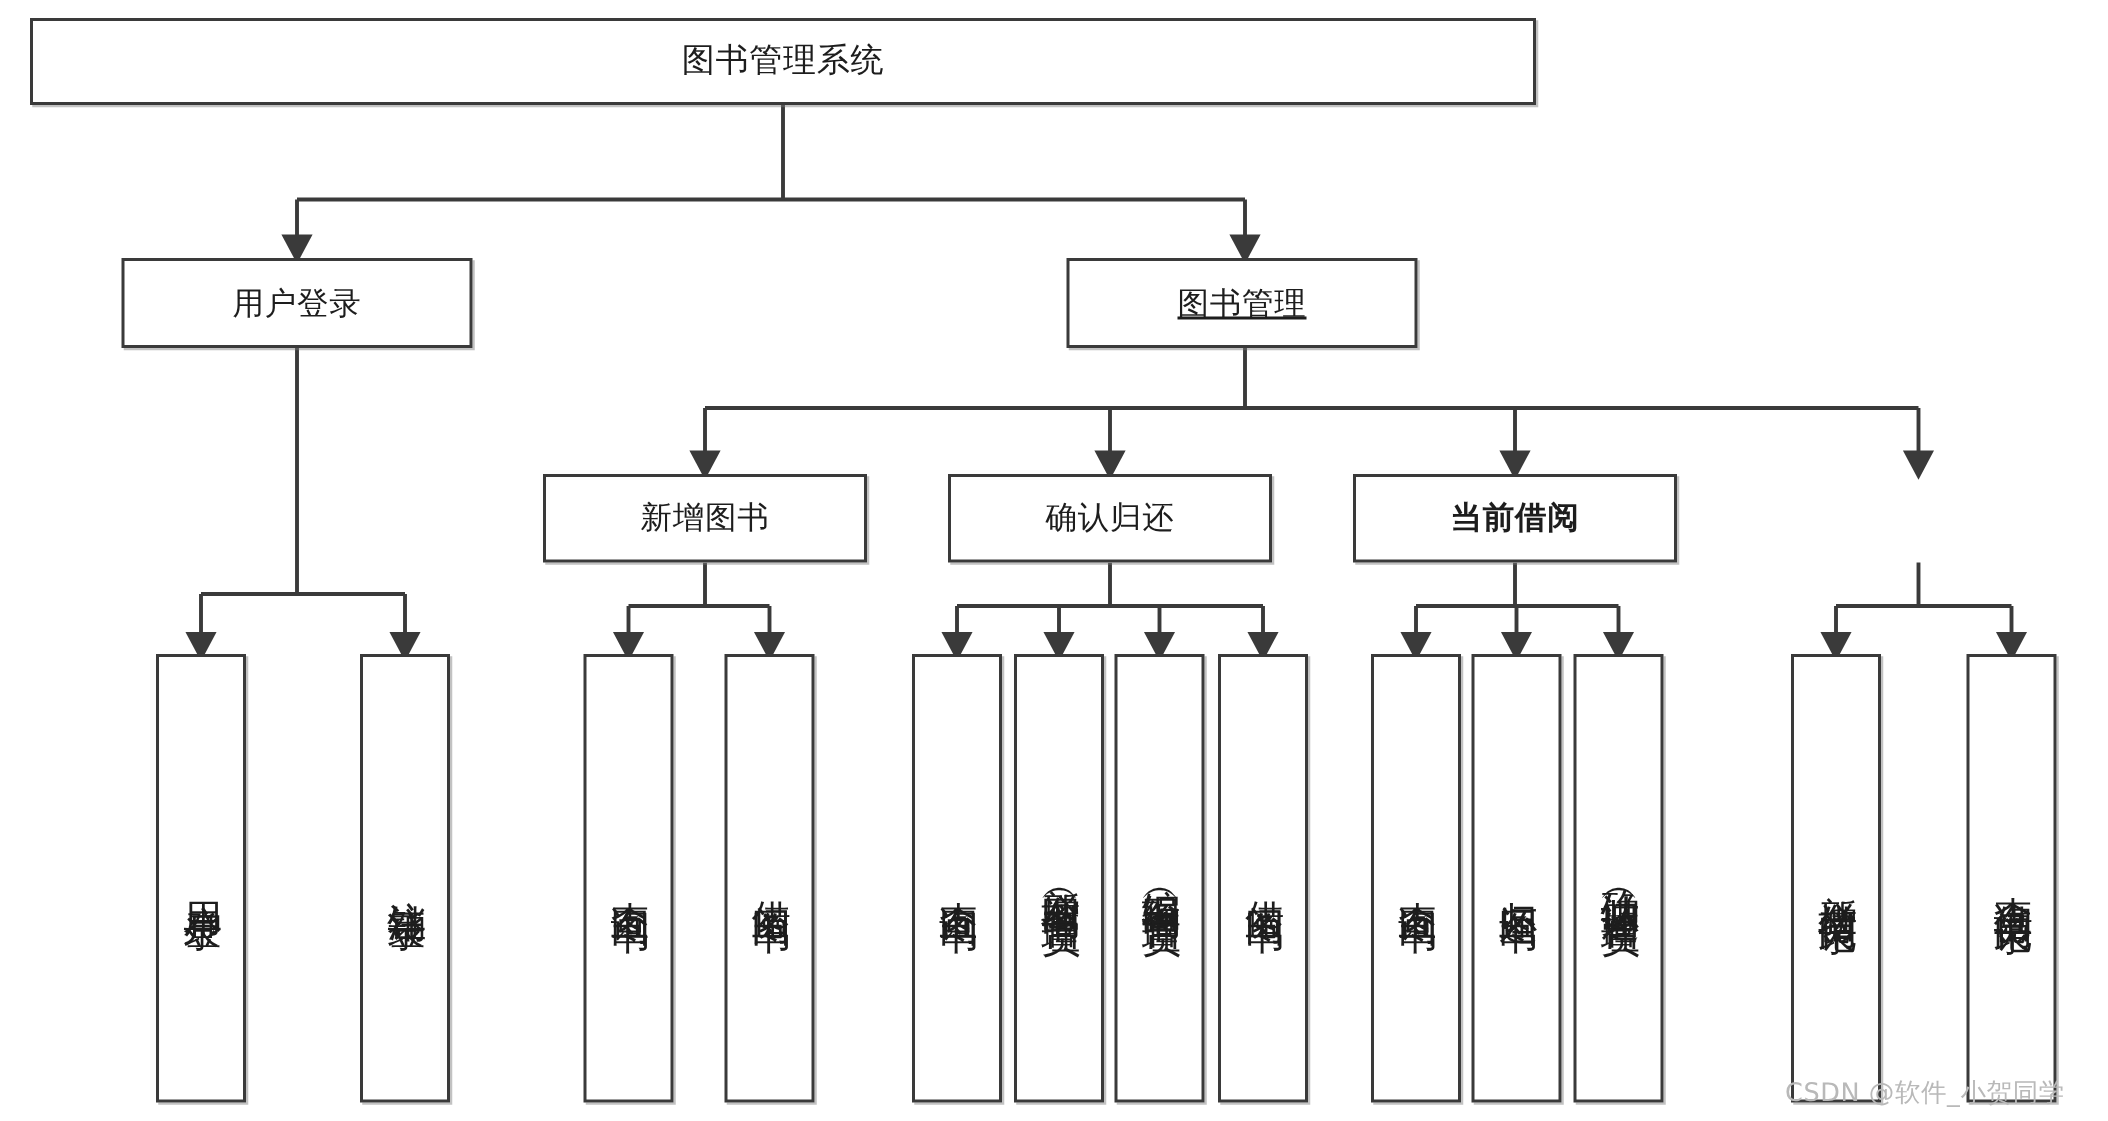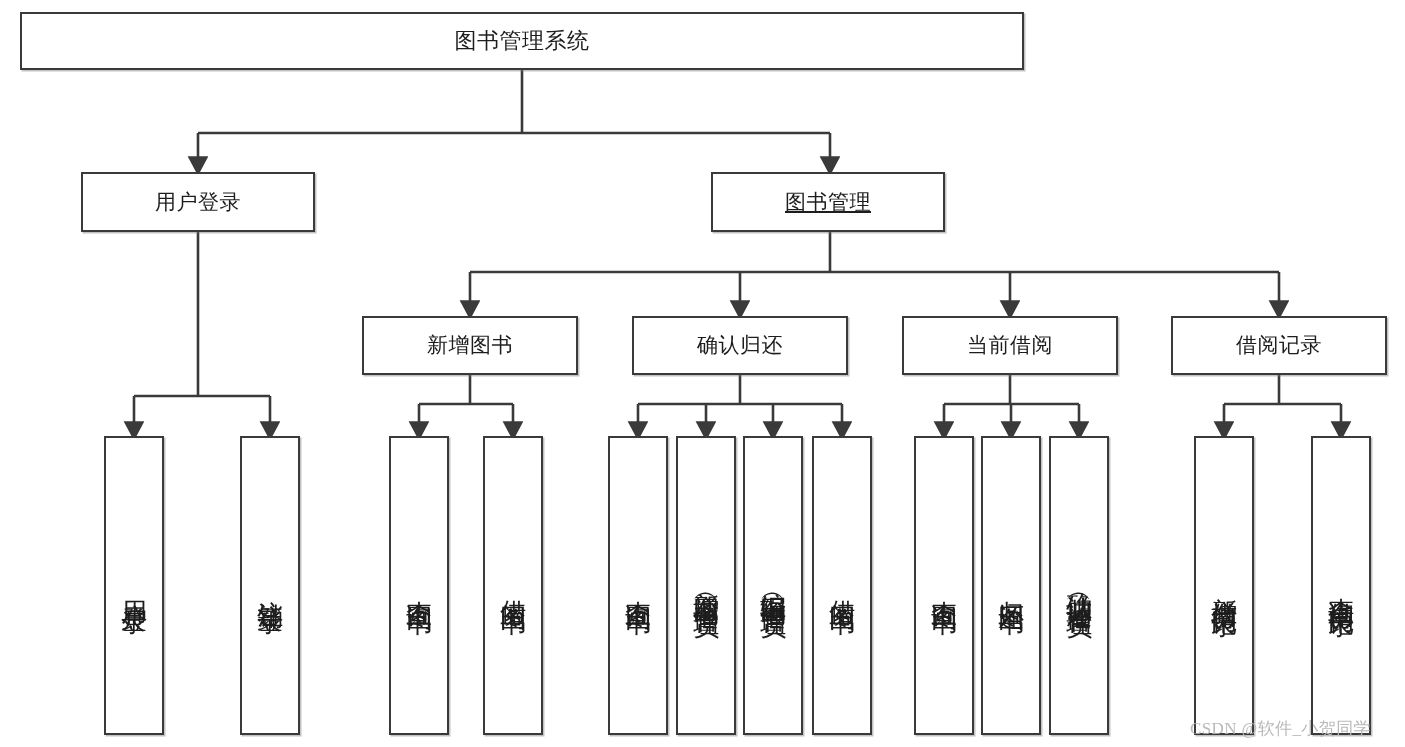--- a/index.html
+++ b/index.html
@@ -66,21 +66,20 @@
     letter-spacing: 3px;
     white-space: nowrap;
   }
   .watermark {
     position: absolute;
     font-size: 17px;
     color: #b9b9b9;
     white-space: nowrap;
     letter-spacing: 0.4px;
     user-select: none;
-    font-family: Liberation Serif, serif;
   }
 </style>
 </head>
 <body>
 
 <div id="diagram-canvas">
 
   <svg id="connector-layer" viewBox="0 0 1405 747" width="1405" height="747" xmlns="http://www.w3.org/2000/svg">
     <defs>
       <marker id="arrow" markerWidth="10" markerHeight="10" refX="2.2" refY="4" orient="auto" markerUnits="strokeWidth">
@@ -141,25 +140,22 @@
   <div class="node horizontal" style="left:711px; top:172px; width:234px; height:60px;text-decoration:underline;">
     <span class="node-label">图书管理</span>
   </div>
 
   <div class="node horizontal" style="left:362px; top:316px; width:216px; height:59px;">
     <span class="node-label">新增图书</span>
   </div>
   <div class="node horizontal" style="left:632px; top:316px; width:216px; height:59px;">
     <span class="node-label">确认归还</span>
   </div>
-  <div class="node horizontal" style="left:902px; top:316px; width:216px; height:59px;">
+  <div class="node horizontal" style="left:902px; top:316px; width:216px; height:59px;font-weight:bold;">
     <span class="node-label">当前借阅</span>
-  </div>
-  <div class="node horizontal" style="left:1171px; top:316px; width:216px; height:59px;">
-    <span class="node-label">借阅记录</span>
   </div>
 
   <div class="node vertical" style="left:104px; top:436px; width:60px; height:299px;">
     <span class="node-label">用户登录</span>
   </div>
   <div class="node vertical" style="left:240px; top:436px; width:60px; height:299px;">
     <span class="node-label">注销登录</span>
   </div>
 
   <div class="node vertical" style="left:389px; top:436px; width:60px; height:299px;">

